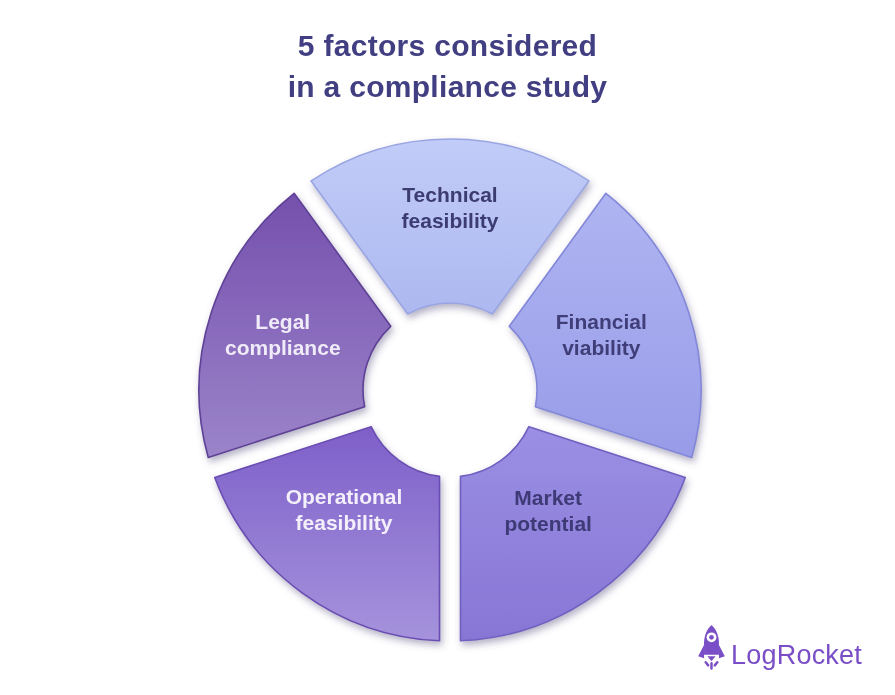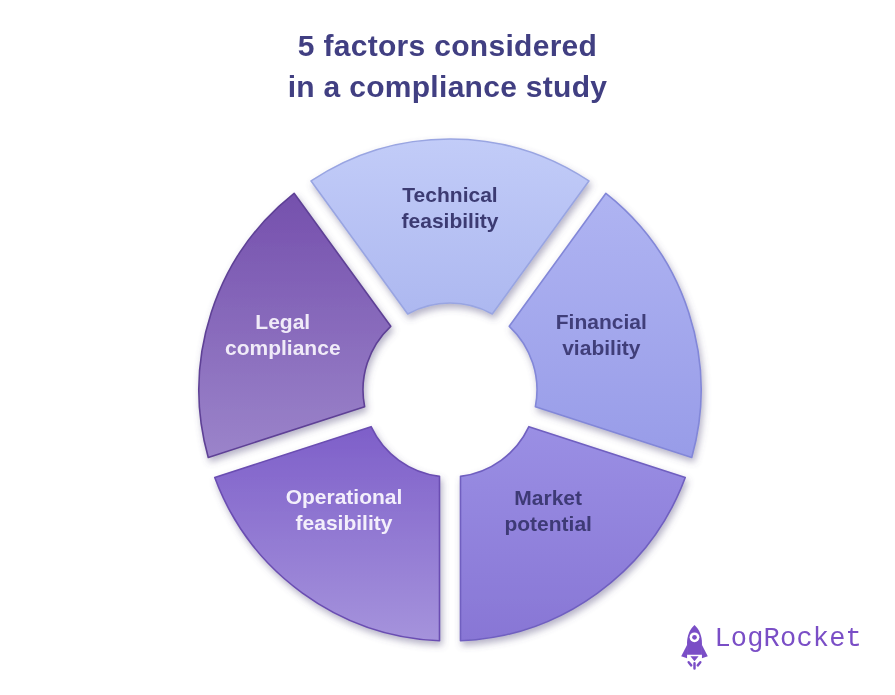--- a/index.html
+++ b/index.html
@@ -7,22 +7,22 @@
   .canvas{position:relative;width:895px;height:695px;overflow:hidden;background:#ffffff;border-radius:22px;}
   .title{
     position:absolute;top:25px;left:0;width:100%;
     text-align:center;font-size:30px;font-weight:bold;line-height:41px;
     letter-spacing:.3px;color:#413f82;
   }
   .wheel{position:absolute;left:0;top:0;width:895px;height:695px;}
   .wheel text{font-family:"Liberation Sans",sans-serif;}
   .logo{
     position:absolute;top:624px;right:33px;
-    display:flex;align-items:flex-start;gap:3px;
-    font-size:27px;font-weight:500;letter-spacing:.2px;color:#7a4ec6;font-family:Liberation Mono, monospace;
+    display:flex;align-items:flex-end;gap:3px;
+    font-size:27px;font-weight:500;letter-spacing:.2px;color:#7a4ec6;
   }
   .logo .rocket{display:block;}
 </style>
 </head>
 <body>
 
 <div class="canvas">
 
   <div class="title" style="color: rgb(65, 63, 130);">
     <div>5 factors considered</div>

